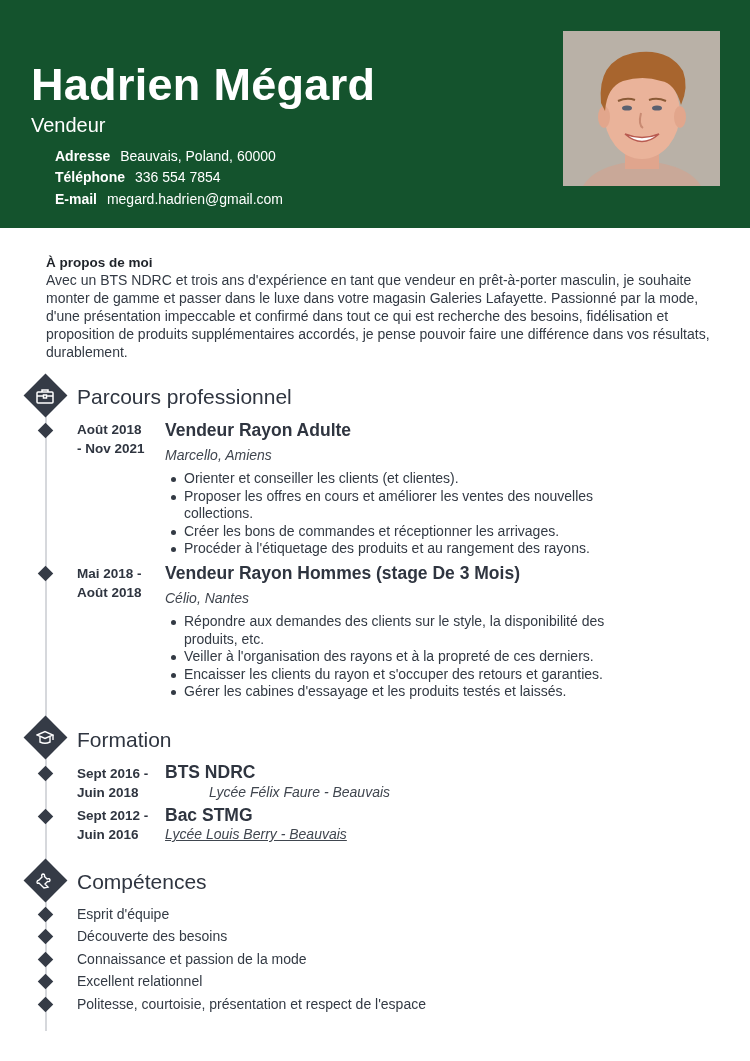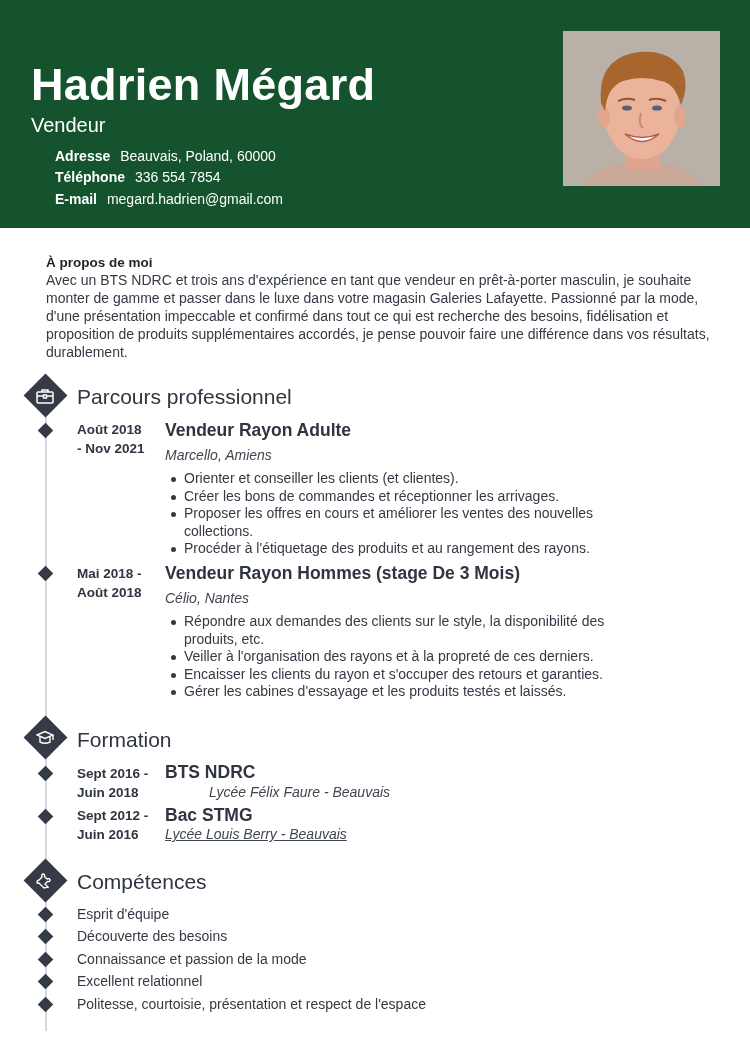--- a/index.html
+++ b/index.html
@@ -104,22 +104,22 @@
 
 <div class="small-diamond" style="left:40px; top:425px;"></div>
 <div class="date" style="top:420px;">
   <div>Août 2018</div>
   <div>- Nov 2021</div>
 </div>
 <div class="entry-title" style="top:422px;">Vendeur Rayon Adulte</div>
 <div class="entry-sub" style="top:448px;">Marcello, Amiens</div>
 <ul class="bullets" style="top:470px;">
   <li>Orienter et conseiller les clients (et clientes).</li>
+  <li>Proposer les offres en cours et améliorer les ventes des nouvelles collections.</li>
   <li>Créer les bons de commandes et réceptionner les arrivages.</li>
-  <li>Proposer les offres en cours et améliorer les ventes des nouvelles collections.</li>
   <li>Procéder à l'étiquetage des produits et au rangement des rayons.</li>
 </ul>
 
 <div class="small-diamond" style="left:40px; top:568px;"></div>
 <div class="date" style="top:564px;">
   <div>Mai 2018 -</div>
   <div>Août 2018</div>
 </div>
 <div class="entry-title" style="top:565px;">Vendeur Rayon Hommes (stage De 3 Mois)</div>
 <div class="entry-sub" style="top:591px;">Célio, Nantes</div>

